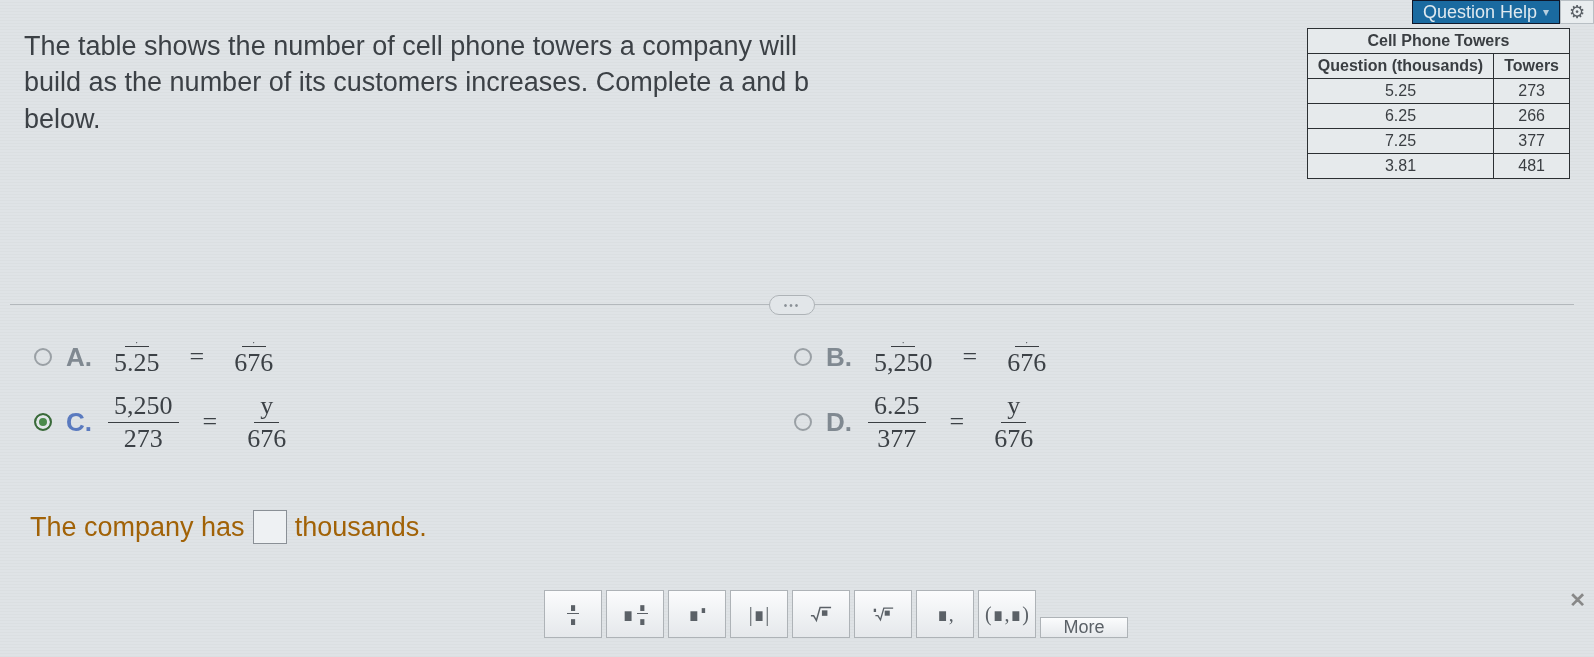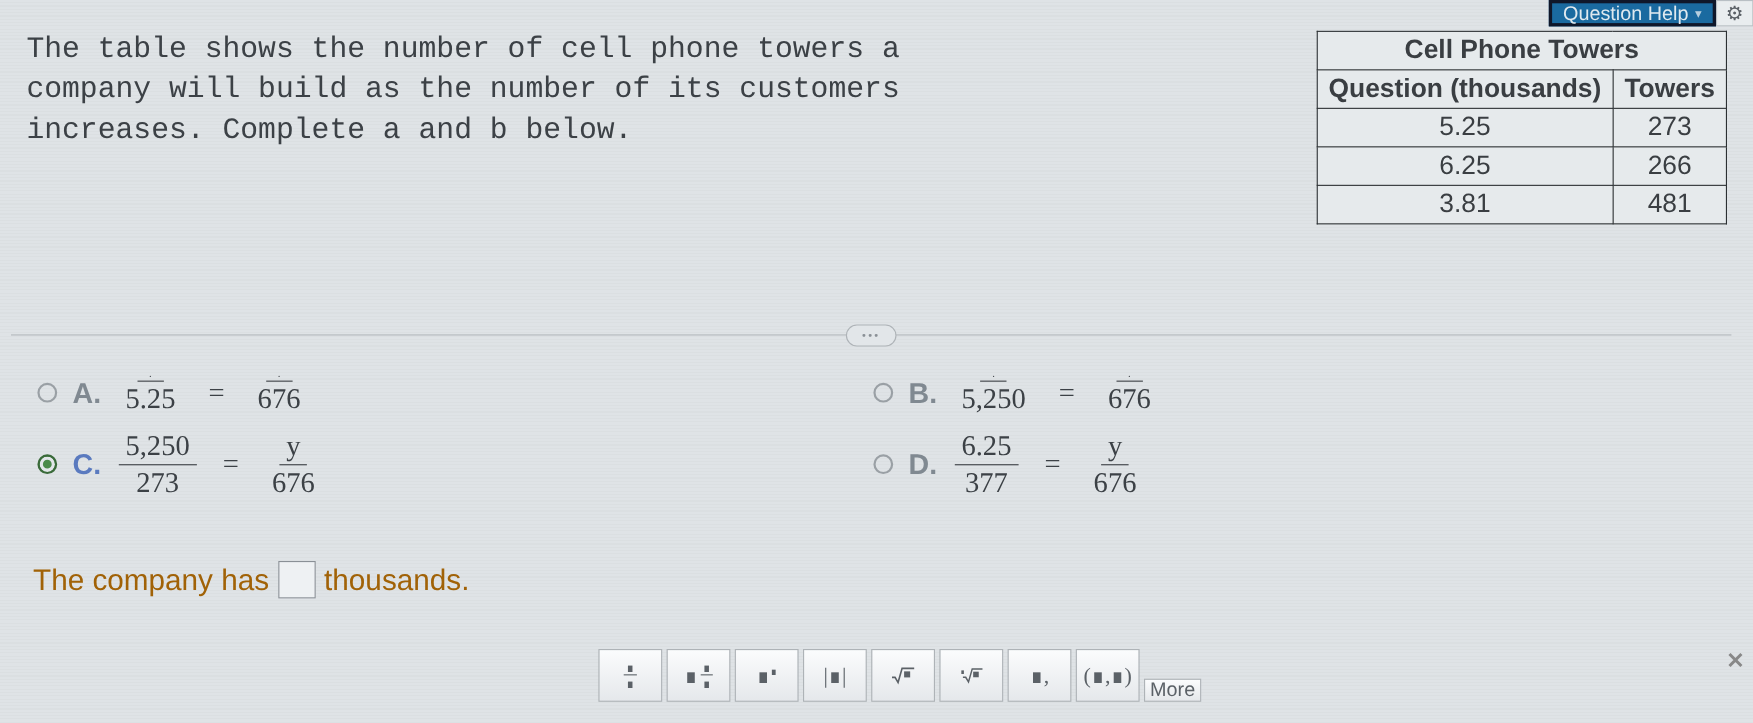--- a/index.html
+++ b/index.html
@@ -18,46 +18,45 @@
     position:absolute; top:0; right:0; height:24px;
     display:flex; align-items:stretch;
   }
   .qh-btn {
     background:#1a6aa0;
     color:#dfe9ef;
     font-size:18px;
     font-family: Arial, sans-serif;
     padding:0 10px;
     display:flex; align-items:center; gap:6px;
-    border:3px solid #0f172a;
+    border:1px solid #0f172a;
     cursor:pointer;
   }
   .qh-btn .chev { font-size:12px; opacity:.8; }
   .gear-btn {
     background:#e9edef;
     border:1px solid #b8bfc4;
     width:34px;
     display:flex; align-items:center; justify-content:center;
     color:#5a6066;
     font-size:18px;
   }
   .content { position:absolute; left:24px; top:28px; right:24px; }
   .prompt {
     font-size:27px; line-height:1.35; color:#3c4146;
     max-width:820px;
-    font-family:Liberation Mono, monospace;
   }
   .data-table {
     position:absolute; right:0; top:0;
     border-collapse:collapse;
     background:#e6eaec;
   }
   .data-table th, .data-table td {
     border:1px solid #2c3033;
-    font-size:24px;
+    font-size:16px;
     padding:3px 10px;
   }
   .data-table th { font-weight:bold; }
   .data-table td { text-align:center; }
   .sep {
     position:absolute; left:10px; right:20px; top:304px;
     border-top:1px solid #b3b8bc;
   }
   .sep .pill {
     position:absolute; left:50%; transform:translateX(-50%); top:-10px;
@@ -106,21 +105,21 @@
   }
   .pal-btn {
     width:58px;
     border:1px solid #aeb3b7;
     background:linear-gradient(#fbfcfd,#e5e8eb);
     display:flex; align-items:center; justify-content:center;
     font-family:'Times New Roman', serif;
     font-size:20px; color:#5b6167;
     cursor:pointer;
   }
-  .pal-btn.more { width:52px; font-family:Arial; font-size:18px;margin-top:27px; }
+  .pal-btn.more { width:88px; font-family:Arial; font-size:18px;margin-top:27px; }
   .mini-frac { display:inline-flex; flex-direction:column; align-items:center; font-size:12px; line-height:1; }
   .mini-frac .t { border-bottom:1px solid #5b6167; padding:0 2px; }
   .mini-frac .b { padding-top:1px; }
   .clear-x {
     position:absolute; right:8px; top:588px;
     font-size:20px; color:#888; font-weight:bold;
   }
   svg.root-icon { width:22px; height:18px; }
 </style>
 </head>
@@ -150,20 +149,24 @@
     </tr>
     <tr>
       <td>5.25</td>
       <td>273</td>
     </tr>
     <tr>
       <td>6.25</td>
       <td>266</td>
     </tr>
     <tr>
+      <td>7.25</td>
+      <td>377</td>
+    </tr>
+    <tr>
       <td>3.81</td>
       <td>481</td>
     </tr>
   </tbody>
     </table>
 </div>
 
 <div class="sep">
   <div class="pill">
     <span>•••</span>

